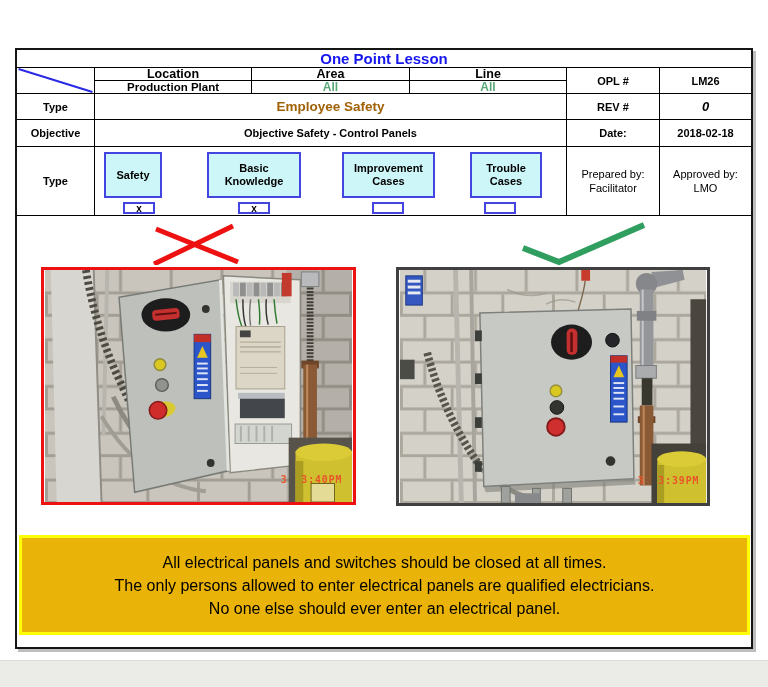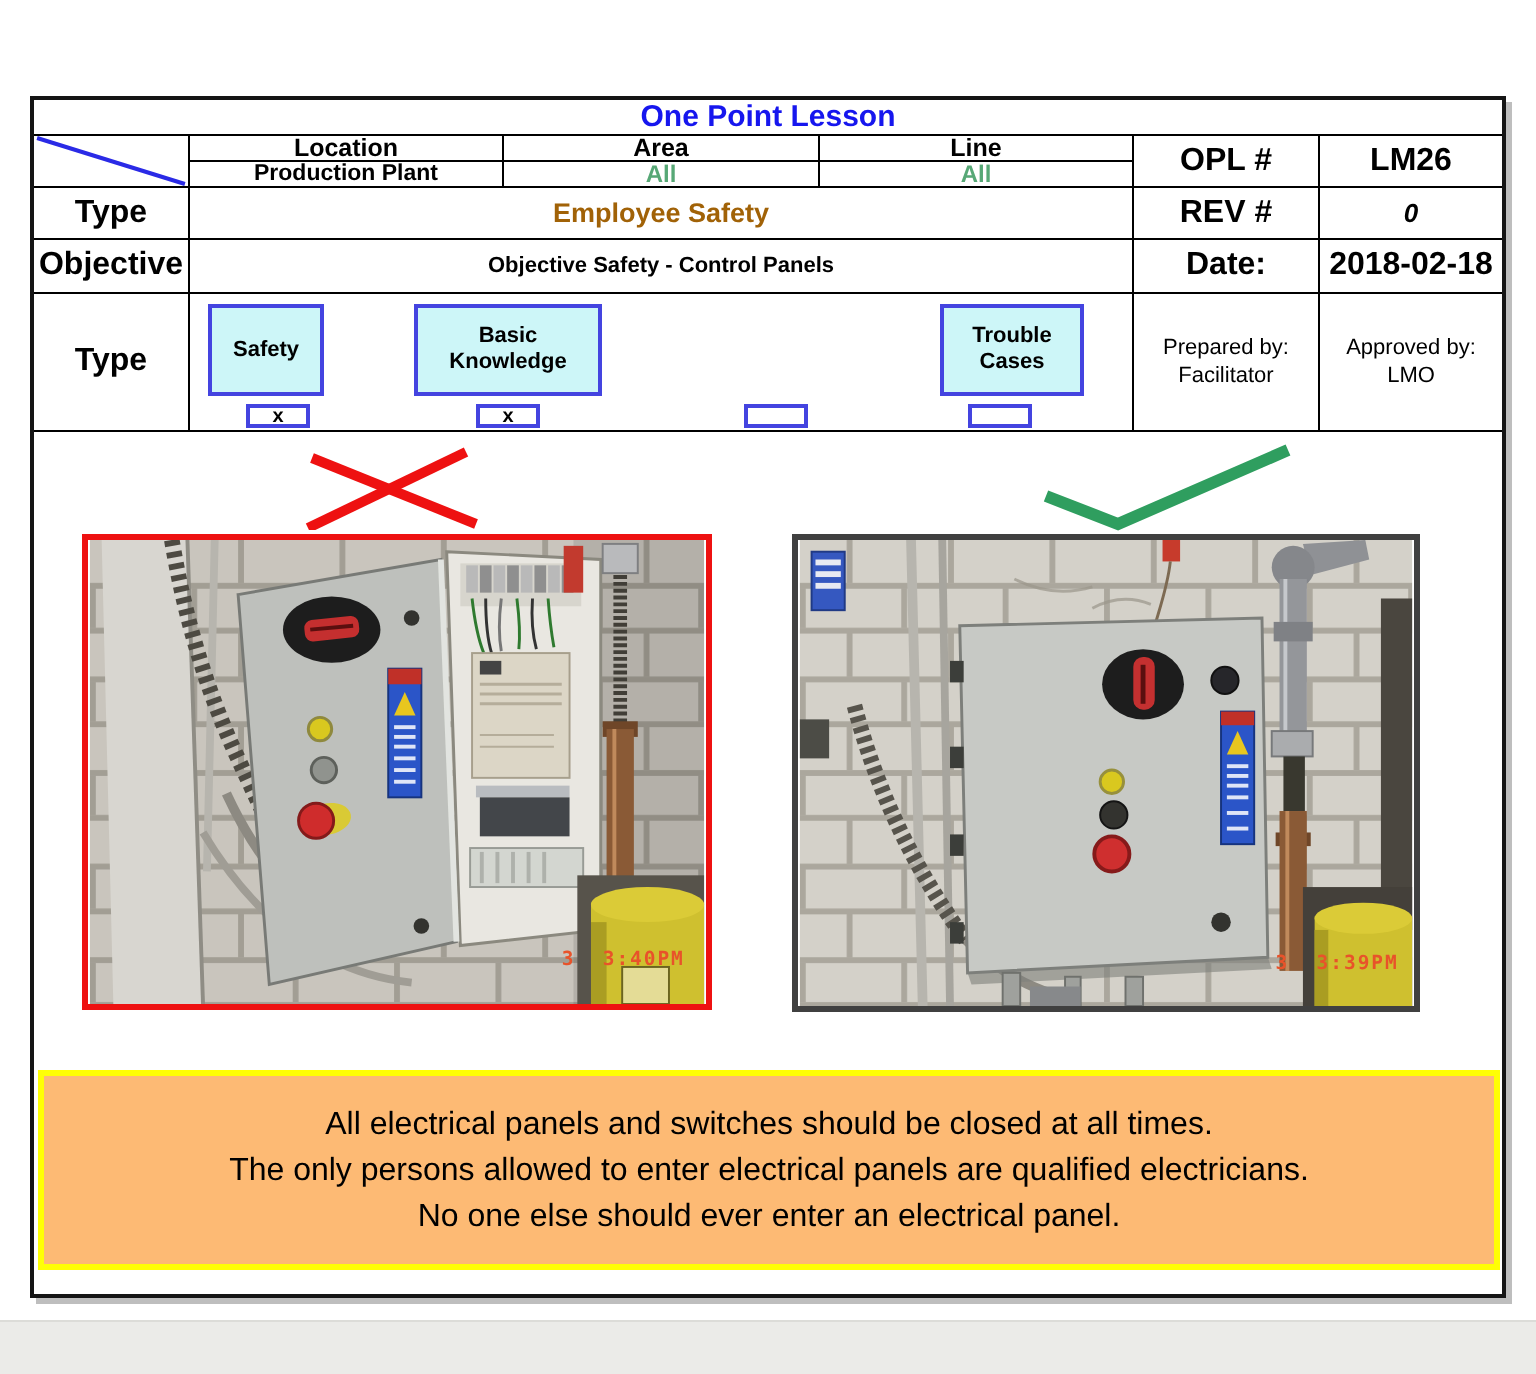--- a/index.html
+++ b/index.html
@@ -17,21 +17,21 @@
   .row-theme{height:26px;grid-template-columns:77px 472px 93px 1fr;}
   .row-objective{height:27px;grid-template-columns:77px 472px 93px 1fr;}
   .row-type{height:69px;grid-template-columns:77px 472px 93px 1fr;}
   .cell{box-sizing:border-box;border-left:1px solid #000;display:flex;align-items:center;justify-content:center;
         text-align:center;overflow:hidden;}
   .cell:first-child{border-left:none;}
   .span2{grid-row:1 / span 2;}
   .subhead{border-bottom:1px solid #000;font-weight:bold;font-size:12.5px;line-height:12px;}
   .subval{font-weight:bold;font-size:11.5px;line-height:11px;}
   .green-val{color:#57a876;font-size:12px;}
-  .bold12{font-weight:bold;font-size:16px;}
+  .bold12{font-weight:bold;font-size:11px;}
   .bold11{font-weight:bold;font-size:11px;}
   .theme-val{font-weight:bold;font-size:13.5px;color:#a16207;}
   .italic0{font-weight:bold;font-style:italic;font-size:13px;}
   .twoline{flex-direction:column;font-size:11px;line-height:14px;font-weight:normal;}
   .diag-cell{position:relative;}
   .diag-cell svg{position:absolute;left:0;top:0;width:100%;height:100%;}
 
   
   .type-main{position:relative;display:block;}
   .tbox{position:absolute;box-sizing:border-box;height:46px;top:5px;background:#cdf6f8;border:2px solid #4444e0;
@@ -44,21 +44,21 @@
   .content{position:relative;flex:1;height:431px;background:#fff;}
   .mark{position:absolute;}
   .photo{position:absolute;box-sizing:border-box;overflow:hidden;}
   .photo-bad{left:24px;top:51px;width:315px;height:238px;border:3px solid #ee1111;}
   .photo-good{left:379px;top:51px;width:314px;height:239px;border:3px solid #404040;}
   .photo svg{display:block;width:100%;height:100%;}
   .ts{font-family:"DejaVu Sans Mono",monospace;font-weight:bold;white-space:pre;letter-spacing:1px;}
 
   
   .note{position:absolute;left:2px;top:319px;width:731px;height:100px;box-sizing:border-box;
-        background:#fdba74;border:3px solid #ffff05;display:flex;flex-direction:column;
+        background:#eab308;border:3px solid #ffff05;display:flex;flex-direction:column;
         align-items:center;justify-content:center;gap:2px;}
   .note-line{font-size:16px;line-height:21px;color:#000;text-align:center;}
 </style>
 </head>
 <body>
 
 <div class="page">
 
   <div class="doc">
 
@@ -96,20 +96,21 @@
       <div class="cell bold12">2018-02-18</div>
     </div>
 
     <div class="row row-type">
       <div class="cell bold12">Type</div>
       <div class="cell type-main">
         <div class="tbox" style="left:9px;width:58px;">Safety</div>
         <div class="tcheck" style="left:28px;">x</div>
         <div class="tbox" style="left:112px;width:94px;">Basic Knowledge</div>
         <div class="tcheck" style="left:143px;">x</div>
+        <div class="tbox" style="left:247px;width:93px;">Improvement Cases</div>
         <div class="tcheck" style="left:277px;"></div>
         <div class="tbox" style="left:375px;width:72px;">Trouble Cases</div>
         <div class="tcheck" style="left:389px;"></div>
       </div>
       <div class="cell twoline">
         <span>Prepared by:</span>
         <span>Facilitator</span>
       </div>
       <div class="cell twoline">
         <span>Approved by:</span>

